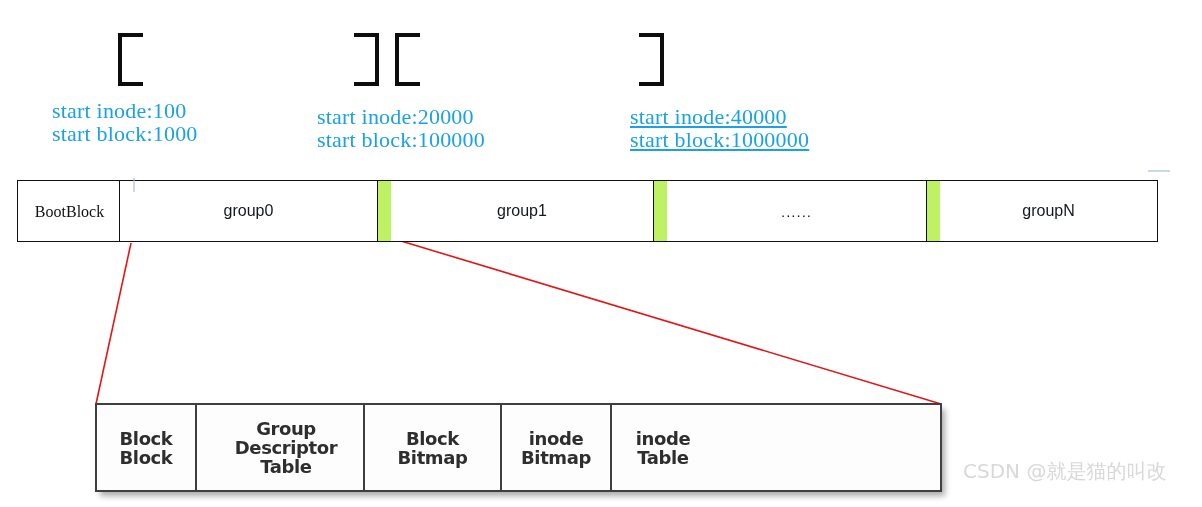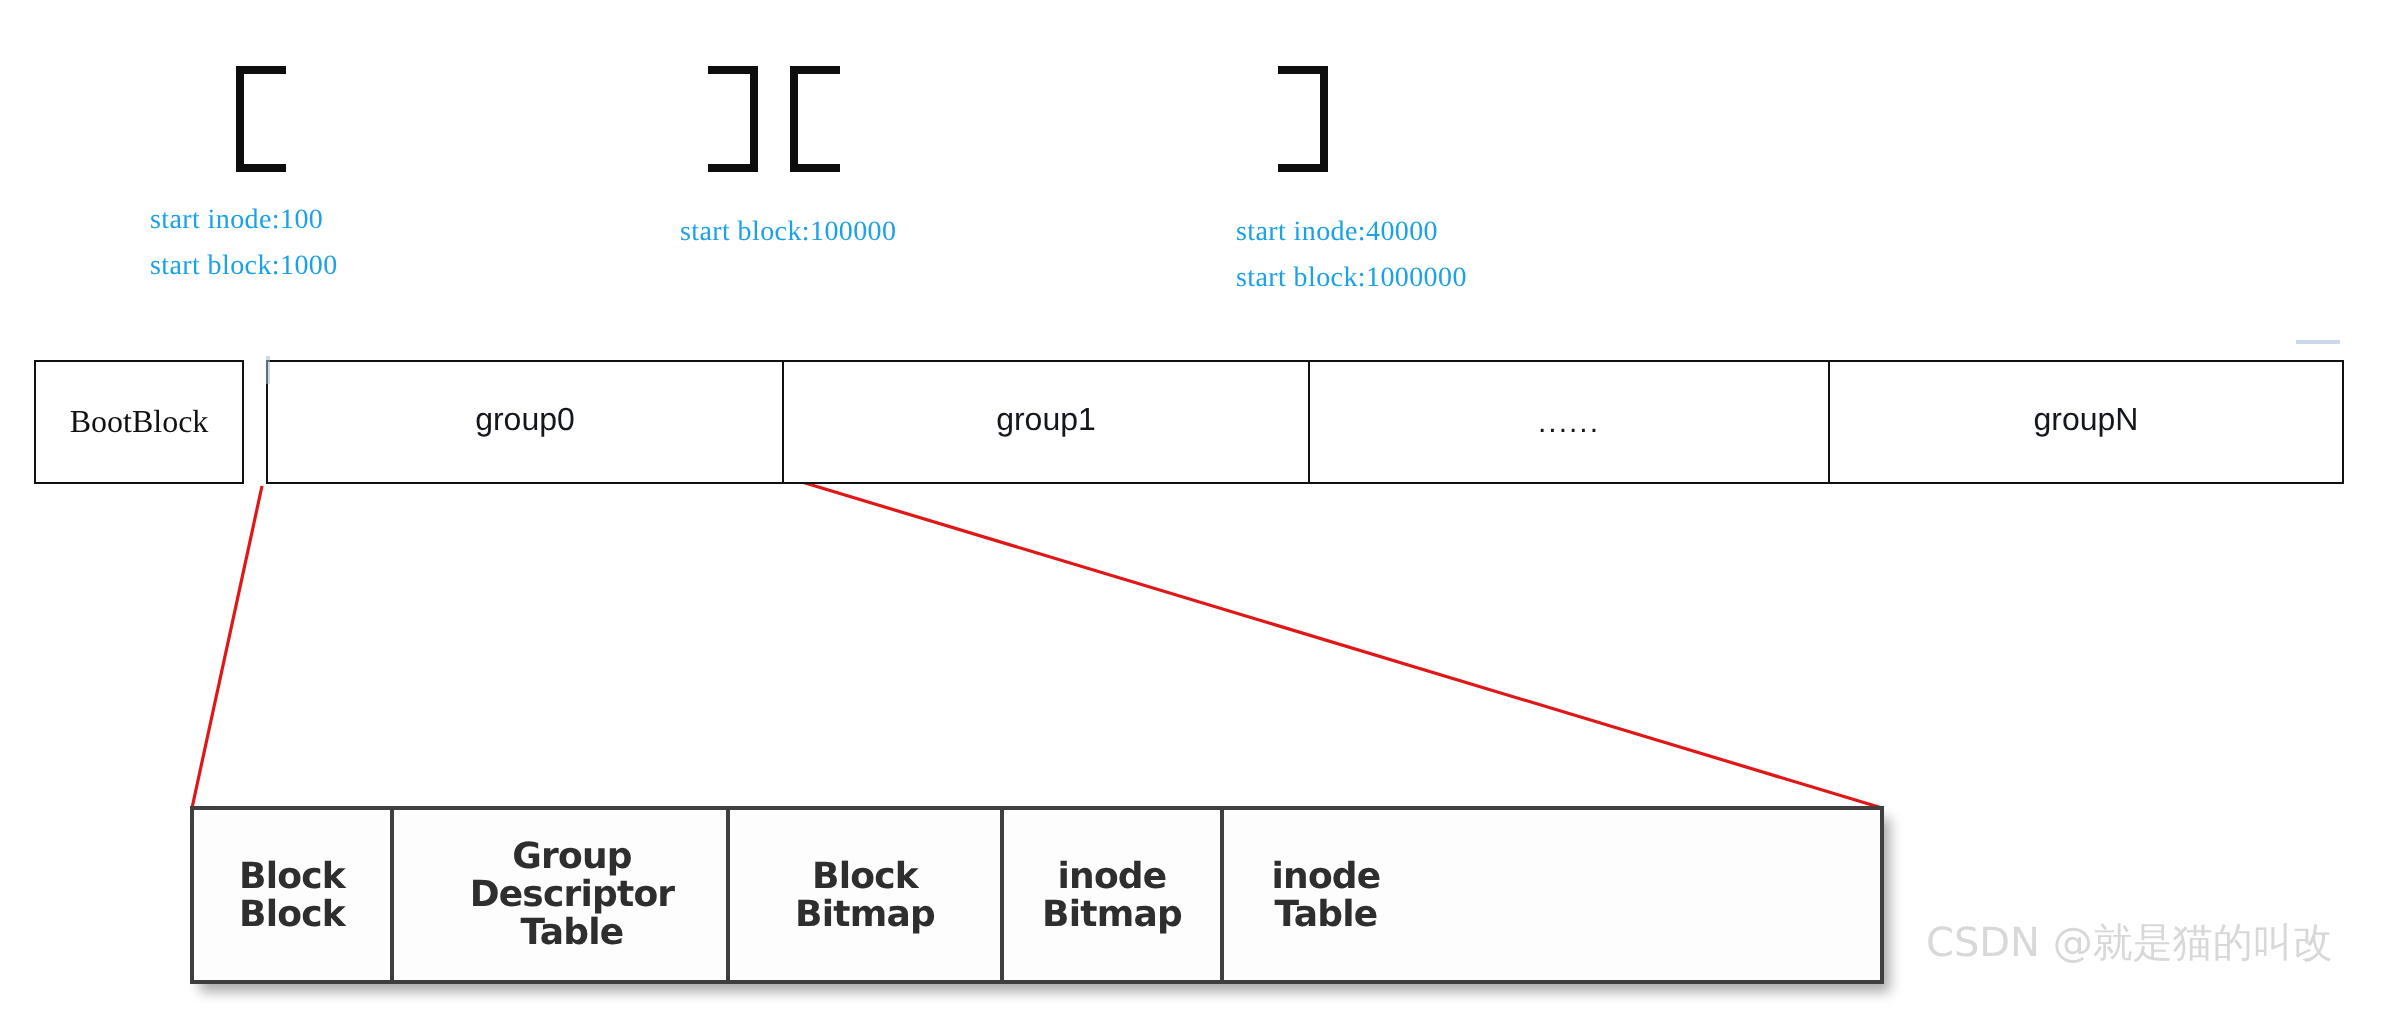--- a/index.html
+++ b/index.html
@@ -12,26 +12,25 @@
   }
   #stage{position:absolute;left:0;top:0;width:1202px;height:507px;}
 
   
   #overlay{position:absolute;left:0;top:0;width:1202px;height:507px;pointer-events:none;}
 
   
   .annot{
     position:absolute;
     font-family:"Liberation Serif",serif;
-    font-size:14px;
+    font-size:22px;
     line-height:23px;
     color:#1ba1e8;
     white-space:nowrap;
     letter-spacing:.2px;
-    margin-left:23px;
   }
   .annot div{white-space:nowrap;}
 
   
   #boot-block{
     position:absolute;
     left:17px;top:180px;width:105px;height:62px;
     border:1.6px solid #111;
     box-sizing:border-box;
     display:flex;
@@ -40,25 +39,26 @@
     font-size:16px;
     line-height:27px;
     color:#111;
     background:#fff;
   }
   #boot-block span{display:block;}
 
   
   #group-strip{
     position:absolute;
-    left:133px;top:180px;width:1039px;height:62px;
+    left:119px;top:180px;width:1039px;height:62px;
     border:1.6px solid #111;
     box-sizing:border-box;
     display:flex;
     background:#bef264;
+    gap:13px;
   }
   #group-strip .cell{
     box-sizing:border-box;
     display:flex;align-items:center;justify-content:center;
     font-family:"Liberation Sans",sans-serif;
     font-size:16px;
     color:#14181c;
     border-right:1.6px solid #111;
     background:#fff;
   }
@@ -149,24 +149,25 @@
     <line x1="131" y1="243" x2="96" y2="404" stroke="#e11717" stroke-width="1.6"></line>
     <line x1="391" y1="238" x2="941" y2="404" stroke="#e11717" stroke-width="1.6"></line>
   </svg>
 
   <div class="annot" style="left:52px;top:99px;">
     <div>start inode:100</div>
     <div>start block:1000</div>
   </div>
 
   <div class="annot" style="left:317px;top:105px;">
+    <div>start inode:20000</div>
     <div>start block:100000</div>
   </div>
 
-  <div class="annot" style="left:595px;top:105px;">
+  <div class="annot" style="left:630px;top:105px;text-decoration:underline;">
     <div>start inode:40000</div>
     <div>start block:1000000</div>
   </div>
 
 
   <div id="boot-block">
     <span>Boot</span>
     <span>Block</span>
   </div>
 

